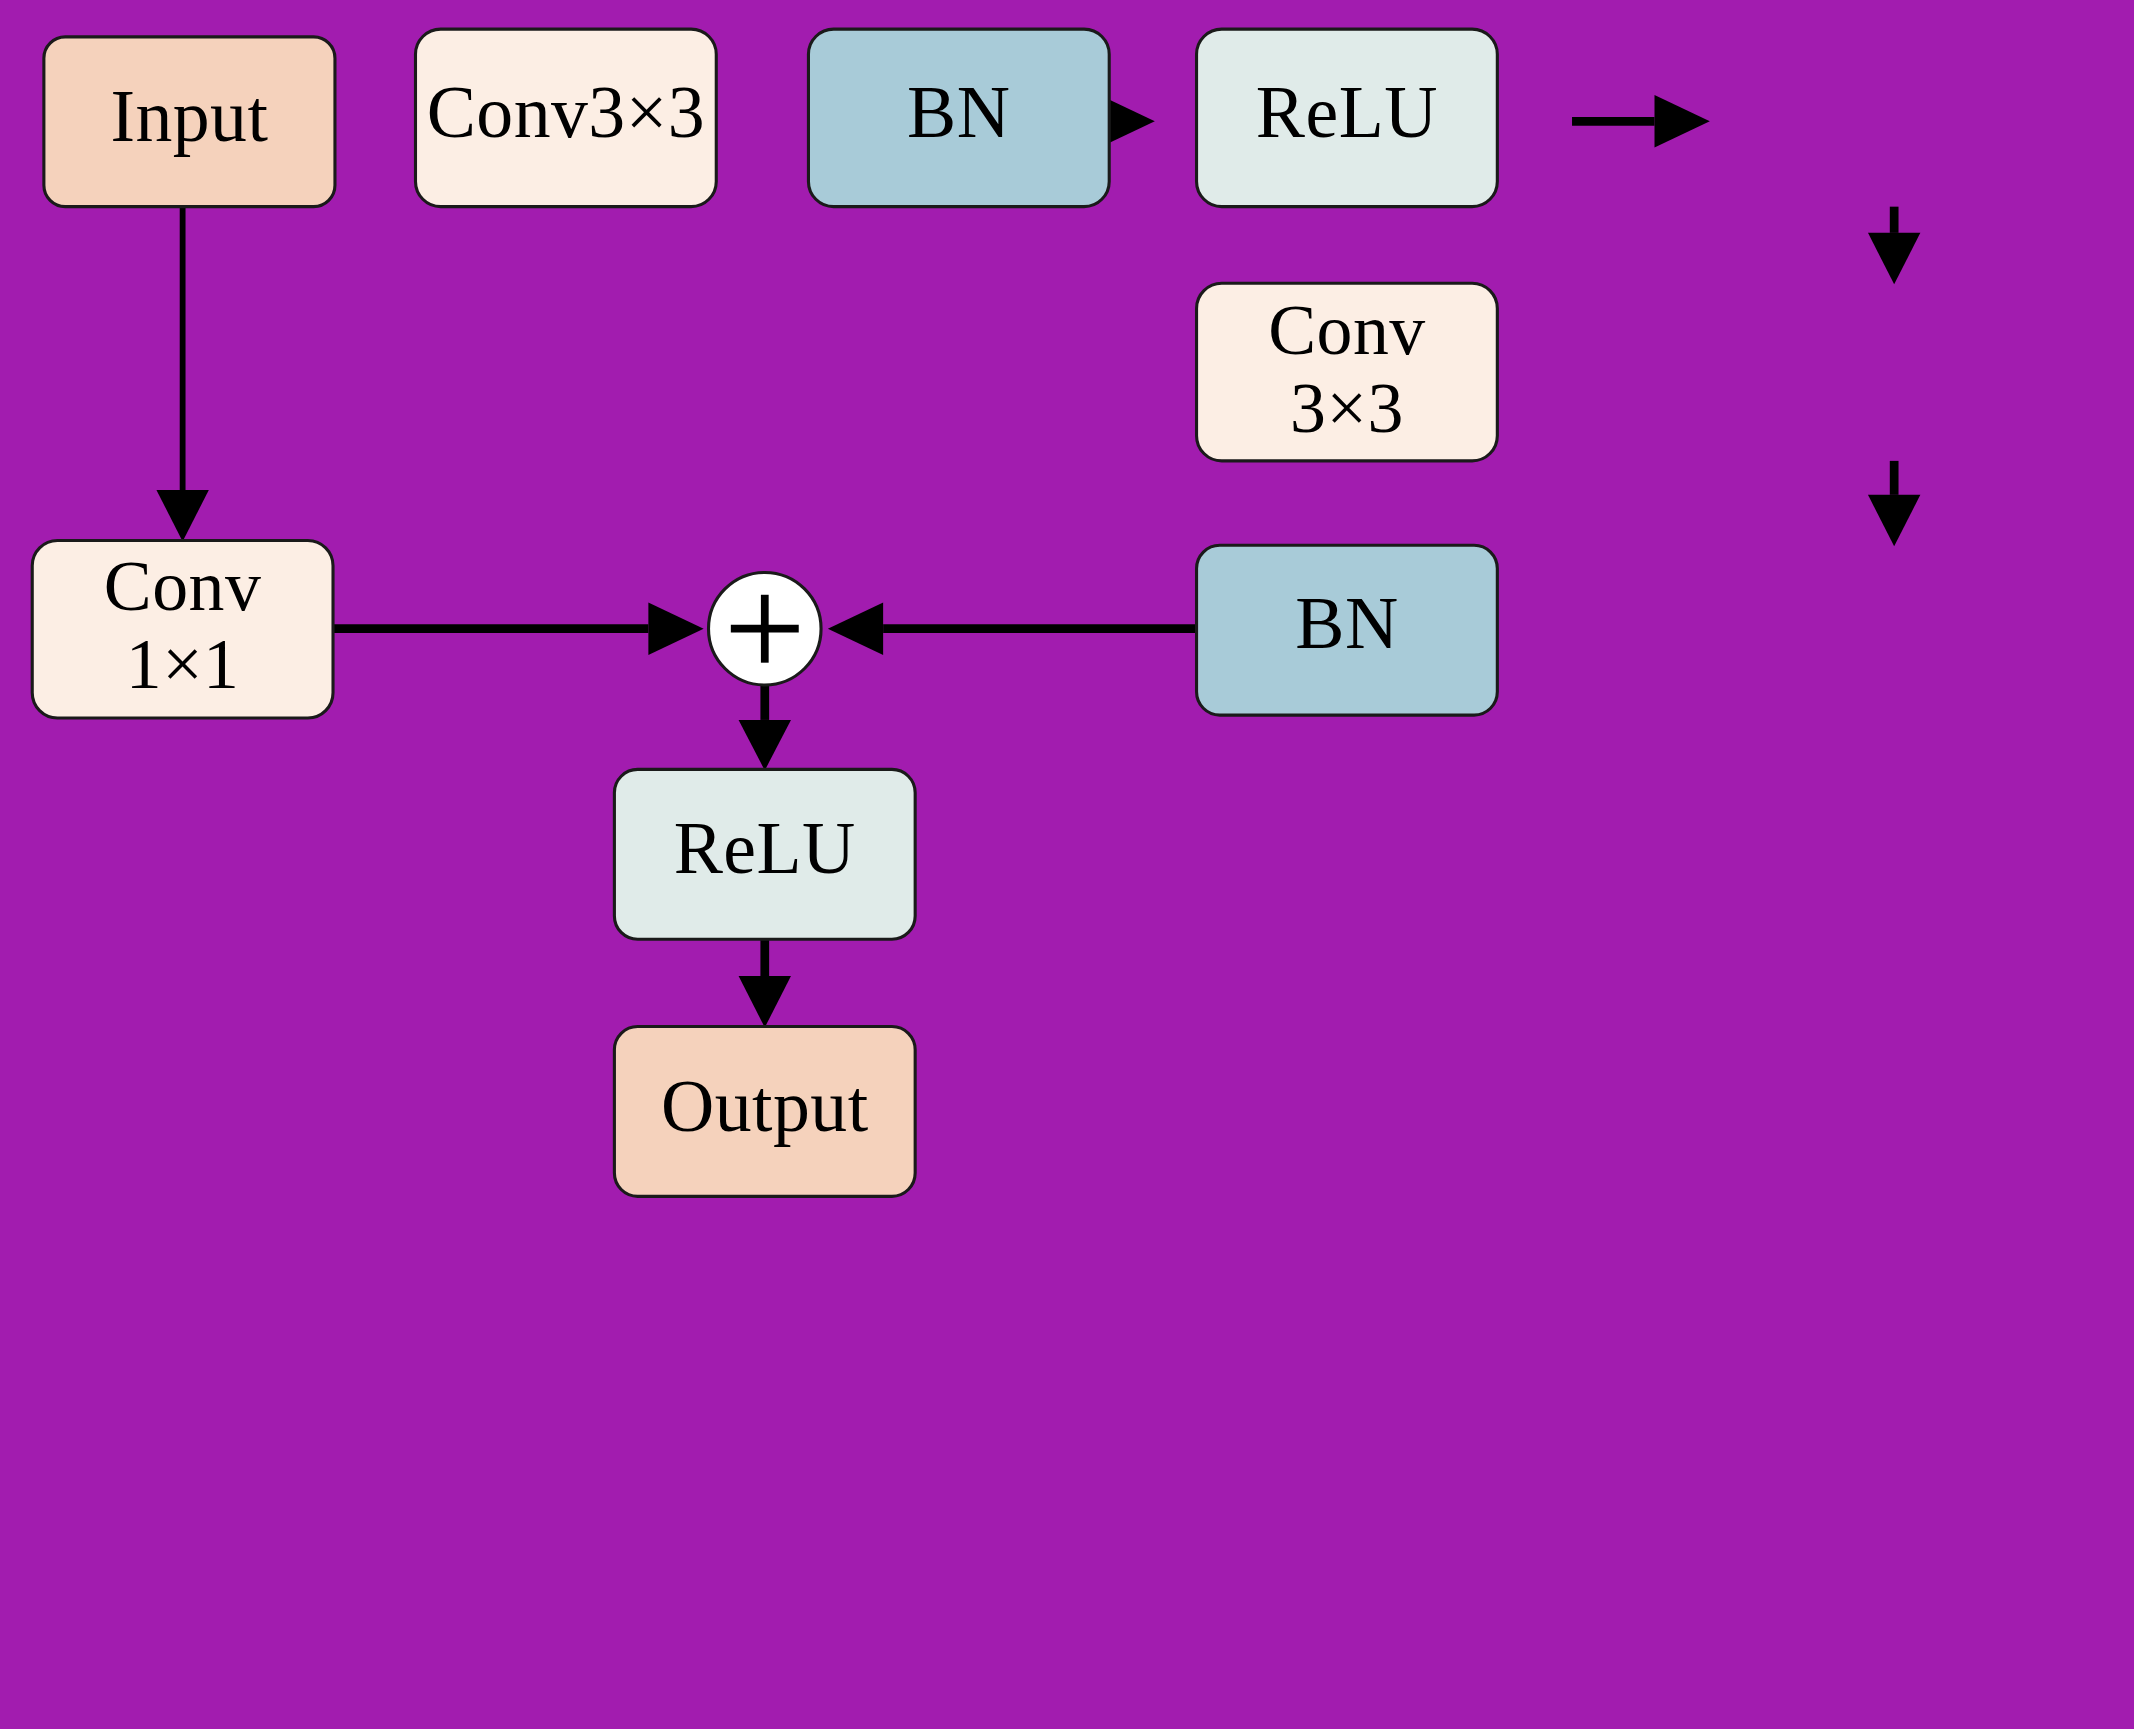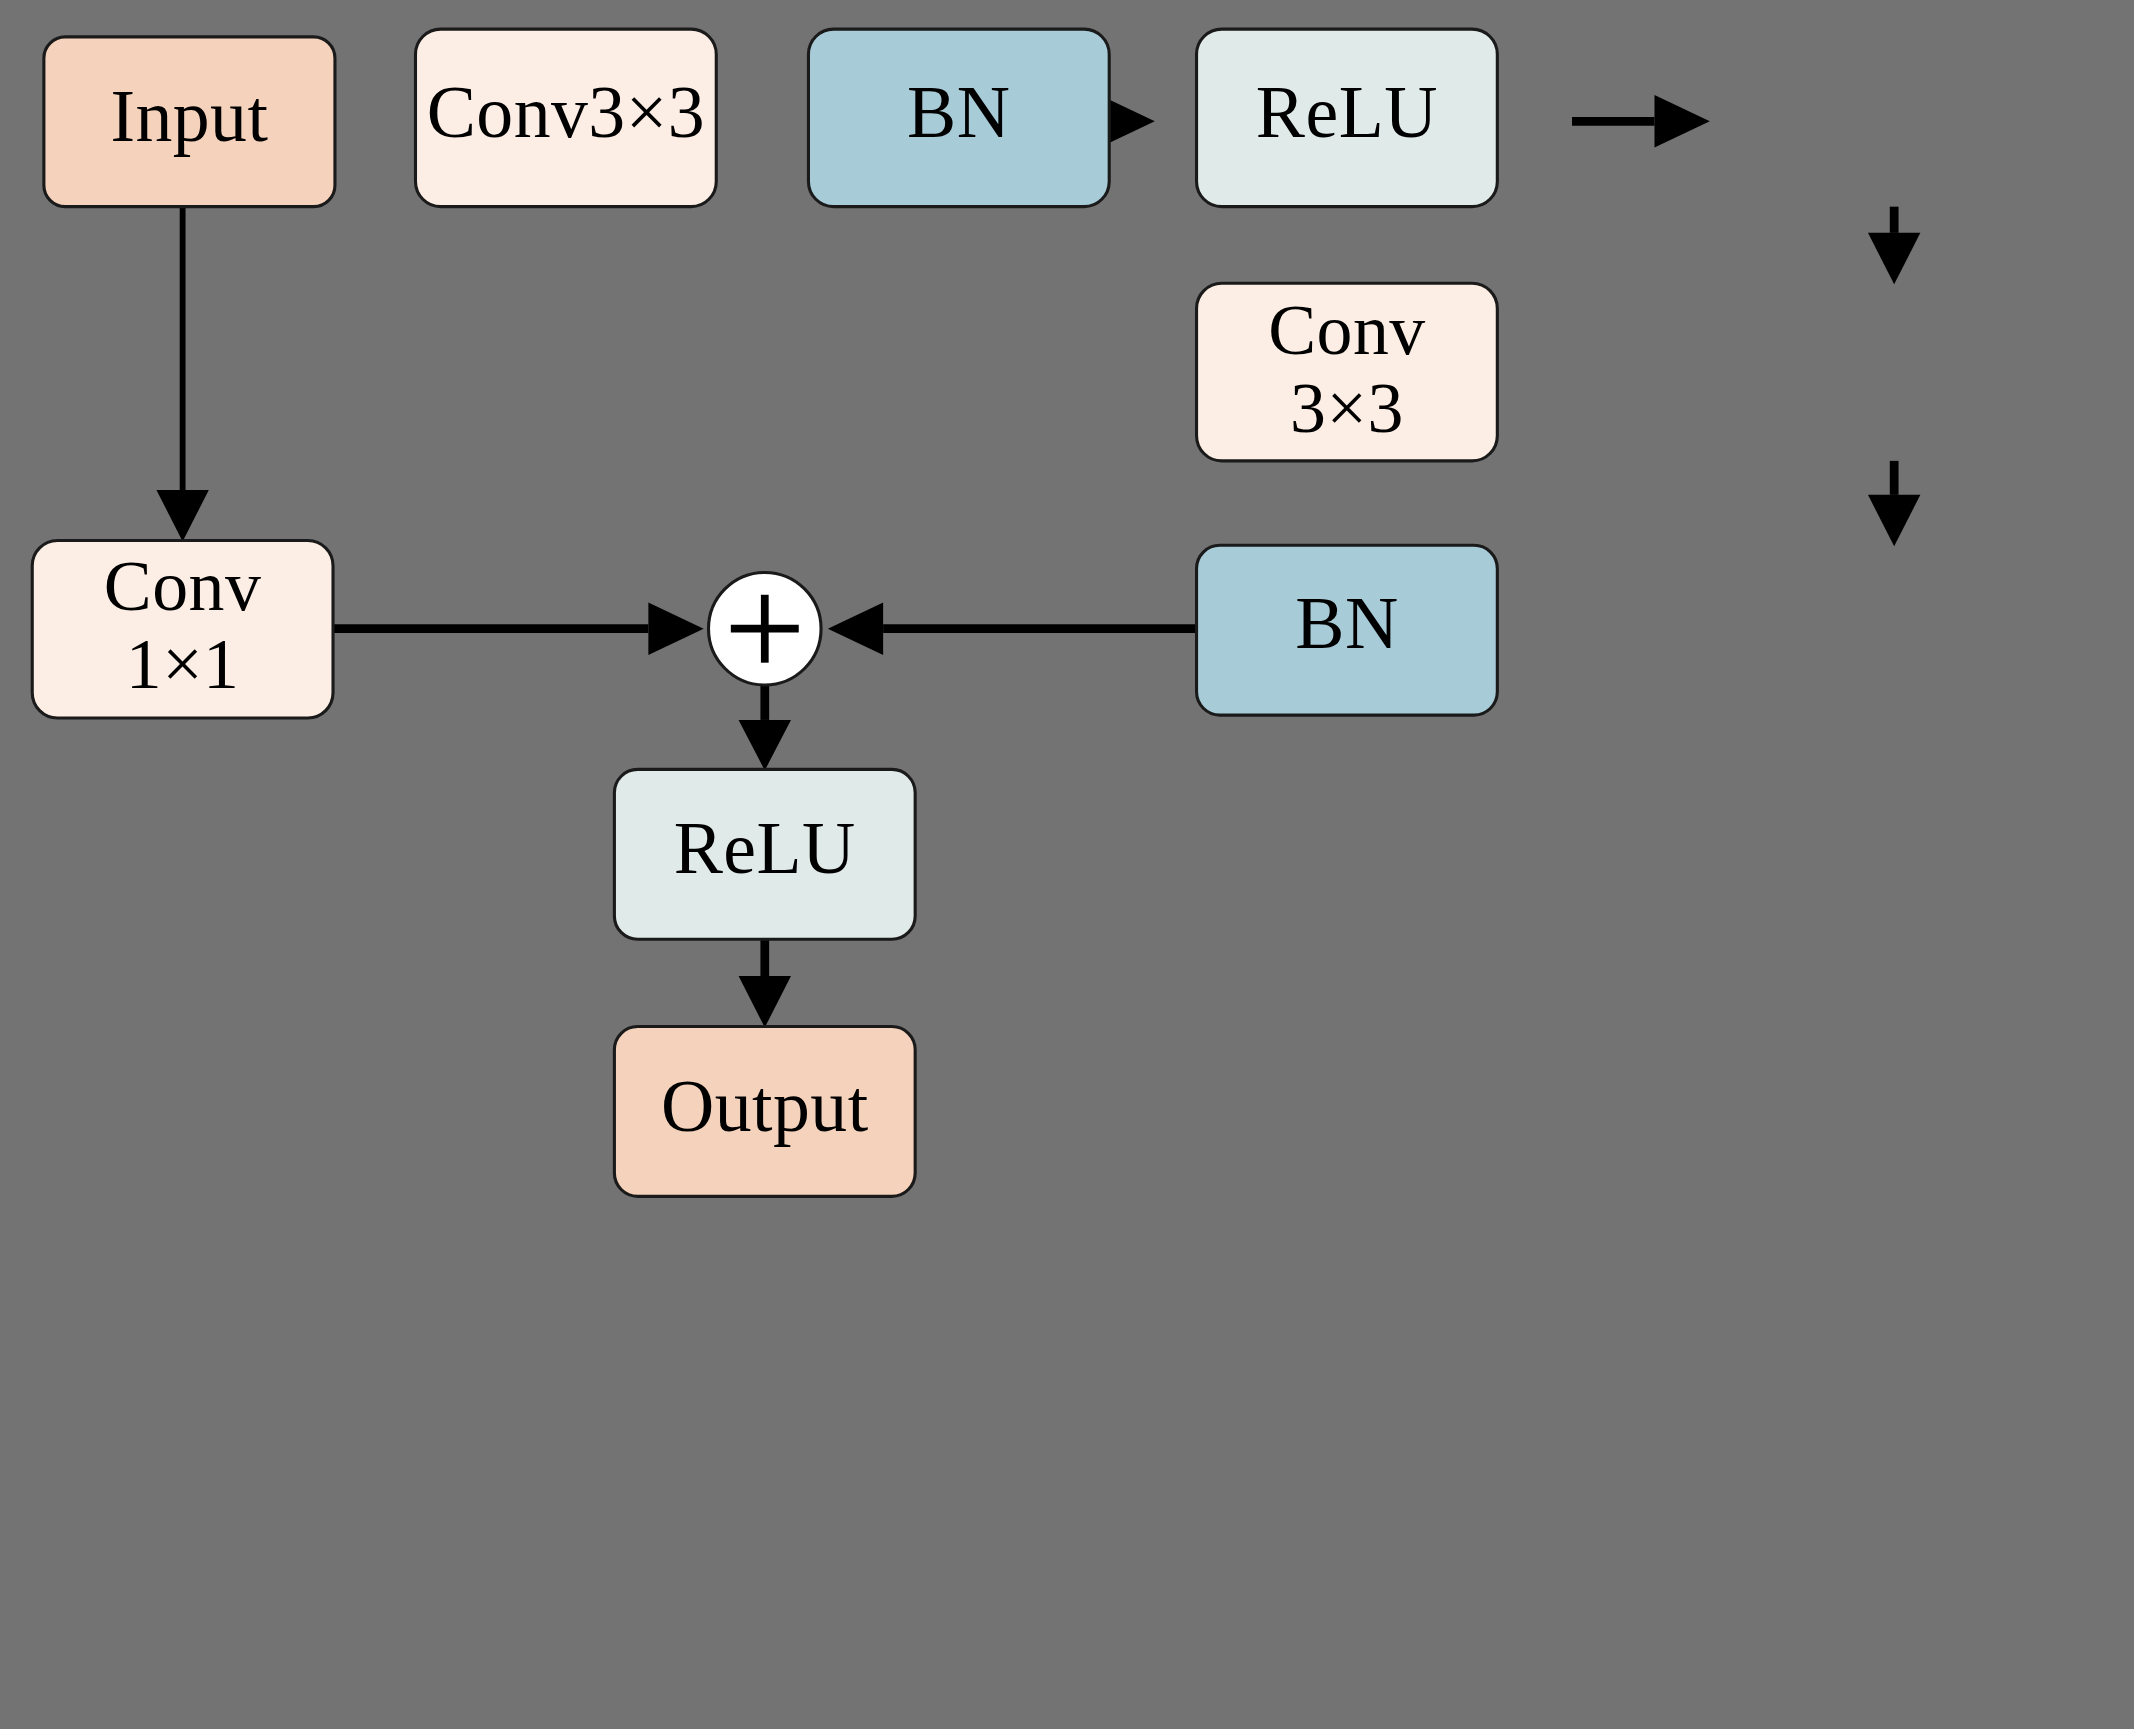--- a/index.html
+++ b/index.html
@@ -11,21 +11,21 @@
   body {
     width: 2135px;
     height: 1729px;
     font-family: "Liberation Serif", "DejaVu Serif", serif;
     overflow: hidden;
   }
   #diagram-root {
     position: relative;
     width: 2135px;
     height: 1729px;
-    background: #737373;
+    background: #a21caf;
   }
   svg.diagram-canvas {
     display: block;
     width: 2135px;
     height: 1729px;
   }
   .node-box {
     stroke: #1a1a1a;
     stroke-width: 3.2;
   }

